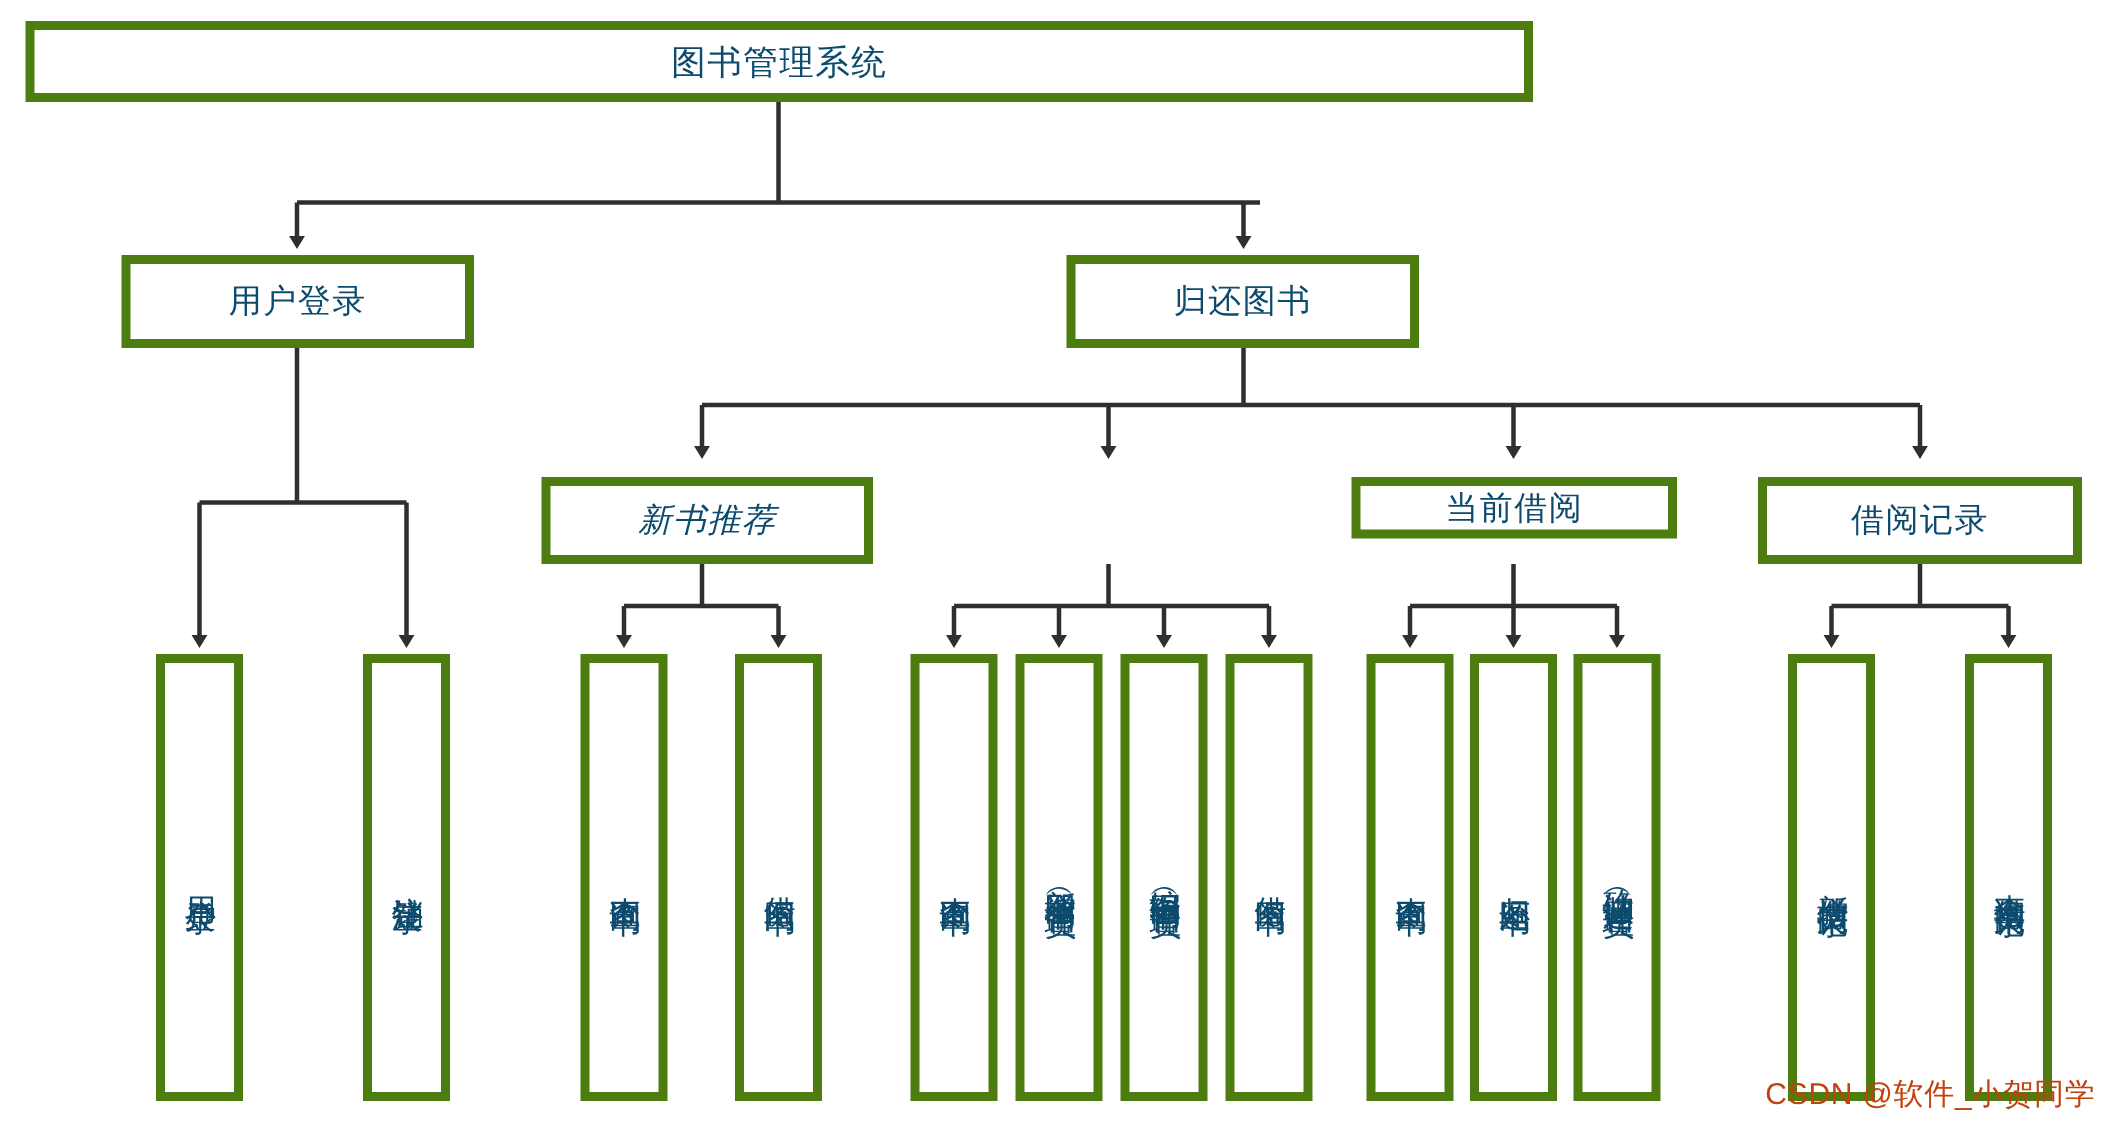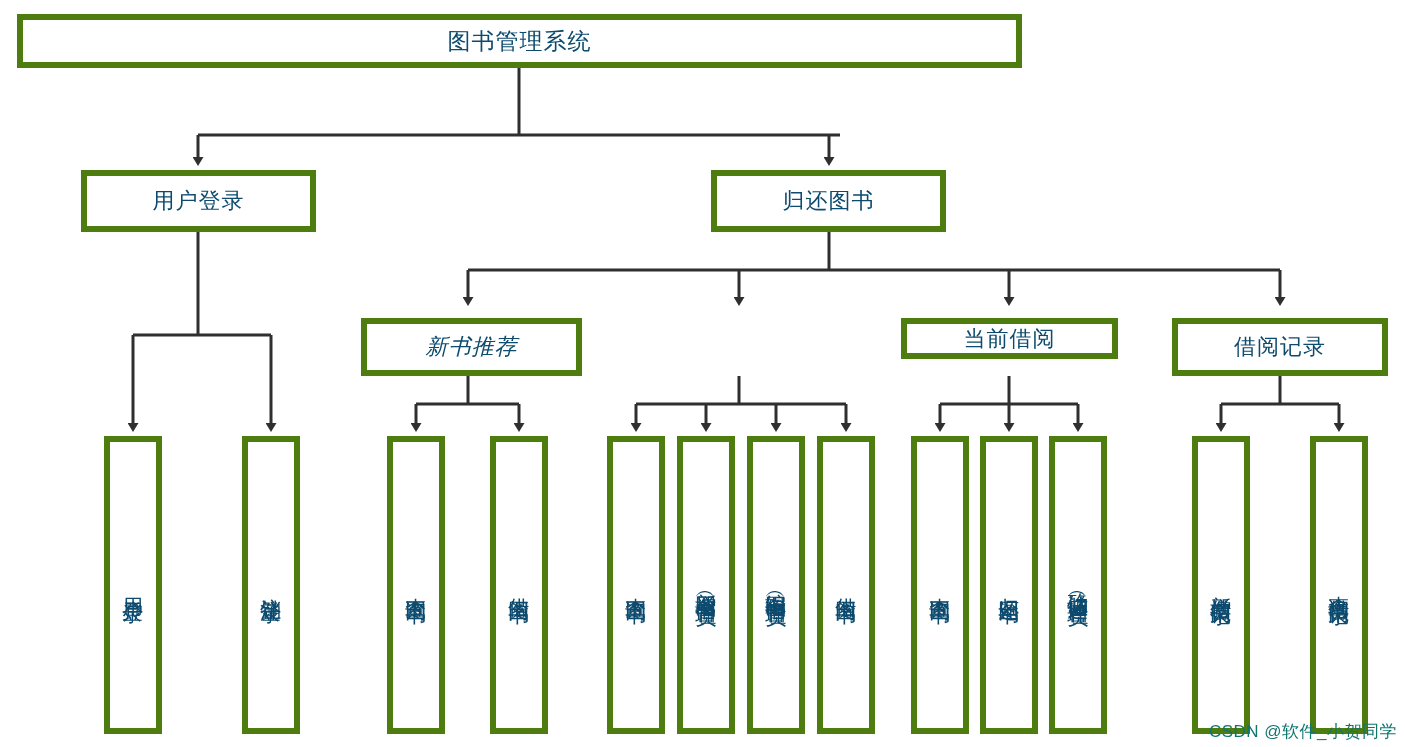--- a/index.html
+++ b/index.html
@@ -53,22 +53,22 @@
   .node.v .vtext {
     writing-mode: vertical-rl;
     text-orientation: upright;
     white-space: normal;
     text-align: center;
   }
   .watermark {
     position: absolute;
     right: 8px;
     bottom: 4px;
-    font-size: 17px;
-    color: #0f766e;
+    font-size: 20px;
+    color: #c2410c;
     letter-spacing: 0.5px;
     white-space: nowrap;
   }
 </style>
 </head>
 <body>
 
 <div id="canvas">
 
   <svg id="wires" viewBox="0 0 1405 747">

